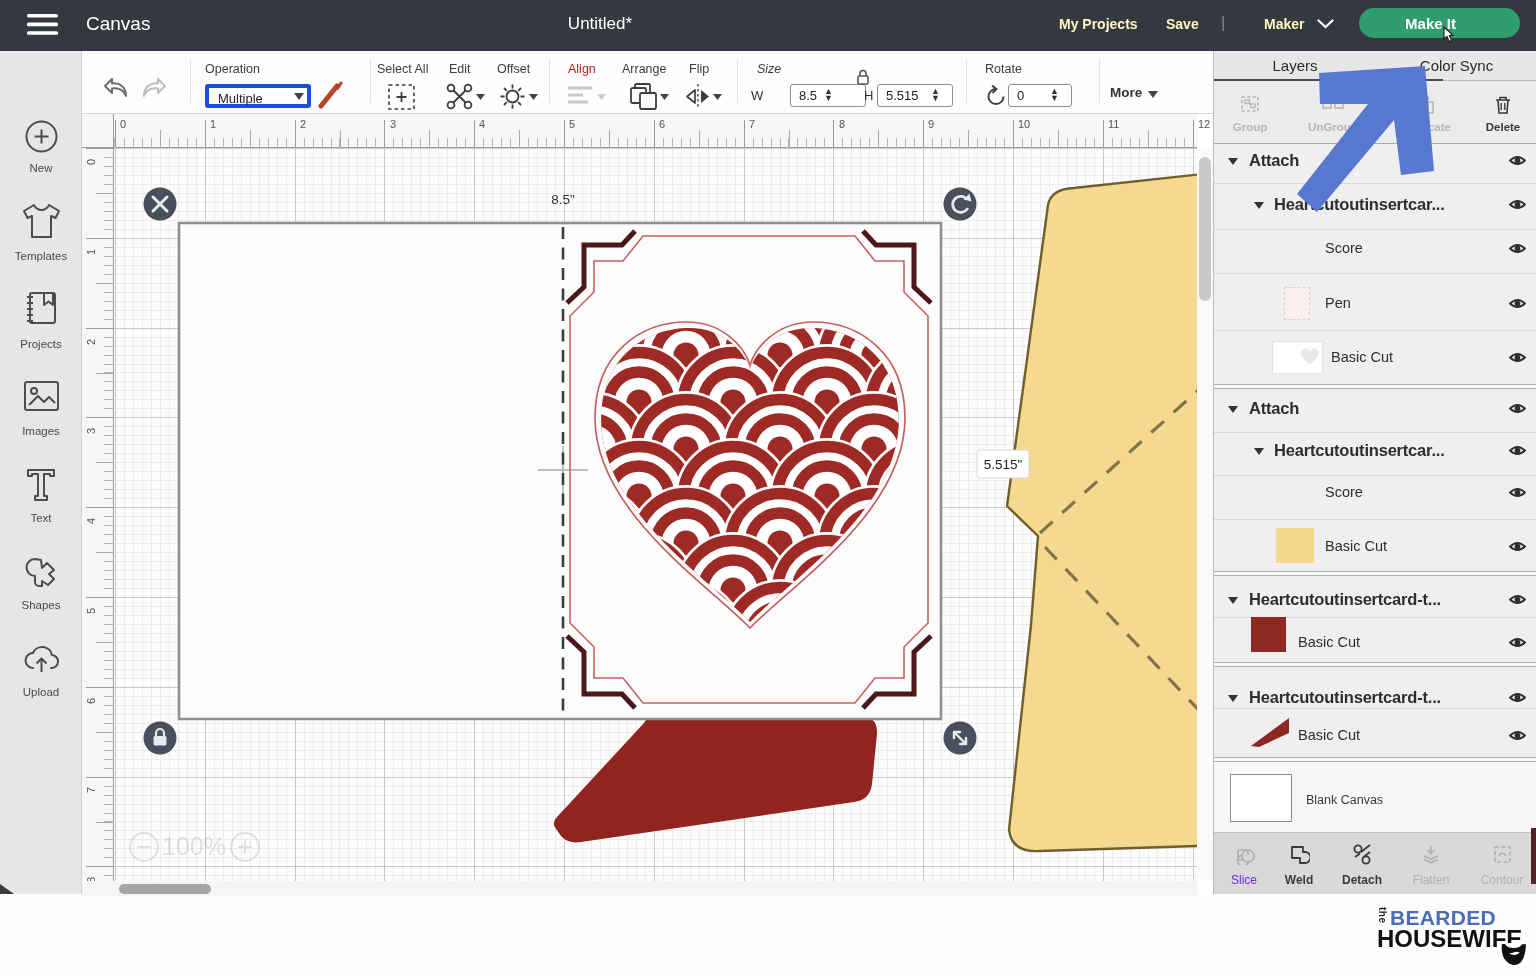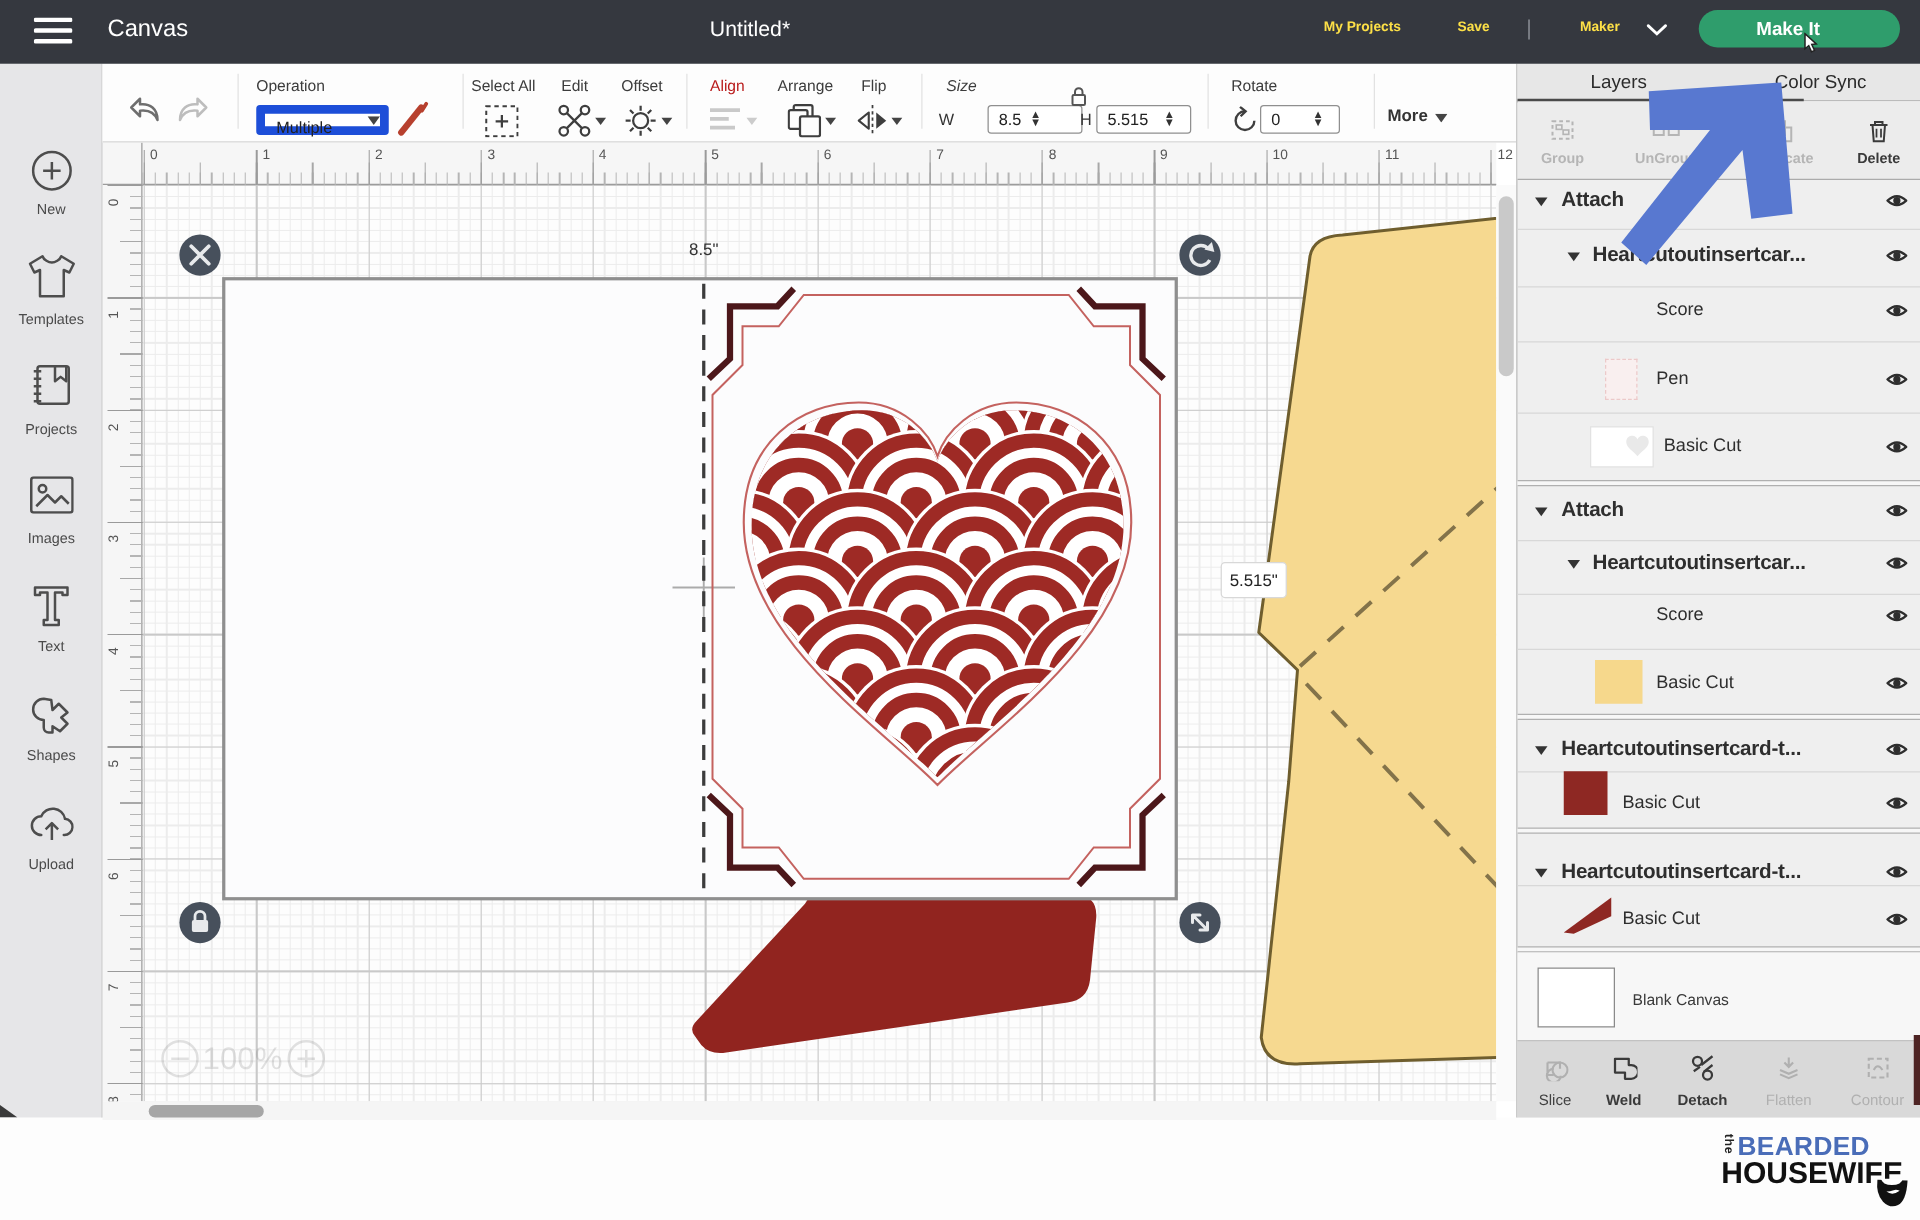--- a/index.html
+++ b/index.html
@@ -1,21 +1,21 @@
 <!DOCTYPE html>
 <html><head>
 <meta charset="utf-8">
 <style>
   * { margin:0; padding:0; box-sizing:border-box; }
   html,body { width:1536px; height:976px; overflow:hidden; background:#fff;
     font-family:"Liberation Sans", sans-serif; }
   .abs { position:absolute; }
   
   #header { position:absolute; left:0; top:0; width:1536px; height:51px; background:#35383f; }
-  #header .htxt { position:absolute; color:#fde047; font-size:11px; font-weight:700; top:16px; }
+  #header .htxt { position:absolute; color:#fef9c3; font-size:14px; font-weight:700; top:16px; }
   
   #sidebar { position:absolute; left:0; top:51px; width:82px; height:843px; background:#e6e6e8; border-right:1px solid #d2d2d2; }
   .sideitem { position:absolute; left:0; width:82px; text-align:center; color:#4a4a4a; font-size:11.5px; }
   
   #toolbar { position:absolute; left:82px; top:51px; width:1131px; height:63px; background:#fdfdfd; border-bottom:1px solid #d5d5d5; }
   .tlabel { position:absolute; font-size:12.5px; color:#3c3c3c; top:11px; }
   .tlabel.dis { color:#b91c1c; }
   .tsep { position:absolute; top:8px; height:44px; width:1px; background:#e2e2e2; }
   .tinput { position:absolute; top:33px; height:23px; background:#fff; border:1px solid #8f8f8f; border-radius:3px; font-size:13px; color:#222; padding-left:8px; line-height:21px; }
   .spin { position:absolute; font-size:9px; color:#333; line-height:7px; text-align:center; }
@@ -507,21 +507,21 @@
 <div id="toolbar">
 
   <svg class="abs" style="left:20px;top:26px;" width="28" height="22" viewBox="0 0 28 22">
     <path d="M10 2 L3 9 L10 16 L10 11.5 C18 10.5 22 14 24 19 C24 10 18 5.5 10 6.5 Z" fill="none" stroke="#6e6e6e" stroke-width="2" stroke-linejoin="round"></path>
   </svg>
   <svg class="abs" style="left:58px;top:26px;" width="28" height="22" viewBox="0 0 28 22">
     <path d="M18 2 L25 9 L18 16 L18 11.5 C10 10.5 6 14 4 19 C4 10 10 5.5 18 6.5 Z" fill="none" stroke="#bdbdbd" stroke-width="2" stroke-linejoin="round"></path>
   </svg>
   <div class="tsep" style="left:108px;"></div>
   <div class="tlabel" style="left:123px;">Operation</div>
-  <div class="abs" style="left:123px;top:33px;width:106px;height:24px;background:#fff;border:7px solid #1d4ed8;border-radius:3px;font-size:13px;color:#222;padding:3px 14px 0 9px;">Multiple</div>
+  <div class="abs" style="left:123px;top:33px;width:106px;height:24px;background:#fff;border:4px solid #1d4ed8;border-radius:3px;font-size:13px;color:#222;padding:3px 14px 0 9px;">Multiple</div>
   <svg class="abs" style="left:212px;top:42px;" width="10" height="7" viewBox="0 0 10 7">
       <path d="M0 0 L10 0 L5 7 Z" fill="#444"></path>
     </svg>
   <svg class="abs" style="left:236px;top:30px;" width="26" height="28" viewBox="0 0 26 28">
     <path d="M3 25 L19 5" stroke="#b7402e" stroke-width="5" stroke-linecap="round"></path>
     <path d="M19.5 7.5 L23 2" stroke="#b7402e" stroke-width="3" stroke-linecap="round"></path>
   </svg>
   <div class="tsep" style="left:288px;"></div>
   <div class="tlabel" style="left:295px;">Select All</div>
   <svg class="abs" style="left:306px;top:33px;" width="27" height="26" viewBox="0 0 27 26">
@@ -734,21 +734,21 @@
     <div class="abs" style="left:0;top:706px;width:323px;height:1px;background:#b0b0b0;"></div>
     <div class="abs" style="left:0;top:710px;width:323px;height:1px;background:#b0b0b0;"></div>
   <div class="abs" style="left:0;top:711px;width:323px;height:70px;background:#f7f7f7;"></div>
   <div class="abs" style="left:16px;top:723px;width:62px;height:48px;background:#fff;border:1.5px solid #8a8a8a;"></div>
   <div class="abs" style="left:92px;top:742px;font-size:12.5px;color:#3a3a3a;">Blank Canvas</div>
   <div class="abs" style="left:0;top:781px;width:323px;height:62px;background:#d9d9d9;border-top:1px solid #c2c2c2;"></div>
   <svg class="abs" style="left:20px;top:793px;" width="21" height="21" viewBox="0 0 21 21">
       <path d="M4 6 h10 v5 M9 11 a5.5 5.5 0 1 0 5.5 5.5 M4 6 v10 h5" fill="none" stroke="#b0b0b0" stroke-width="1.7"></path>
       <circle cx="14" cy="12" r="6" fill="none" stroke="#b0b0b0" stroke-width="1.7"></circle>
     </svg>
-  <div class="abs" style="left:-10px;top:822px;width:80px;text-align:center;font-size:12px;color:#404040;font-weight:400;">Slice</div>
+  <div class="abs" style="left:-10px;top:822px;width:80px;text-align:center;font-size:12px;color:#6d28d9;font-weight:400;">Slice</div>
   <svg class="abs" style="left:75px;top:793px;" width="21" height="21" viewBox="0 0 21 21">
       <path d="M3 3 H14 V8 L16 8 A5 5 0 0 1 16 19 L11 19 V14 H3 Z" fill="none" stroke="#3a3a3a" stroke-width="1.8" stroke-linejoin="round"></path>
     </svg>
   <div class="abs" style="left:45px;top:822px;width:80px;text-align:center;font-size:12px;color:#3a3a3a;font-weight:700;">Weld</div>
   <svg class="abs" style="left:138px;top:793px;" width="21" height="21" viewBox="0 0 21 21">
       <circle cx="6" cy="5" r="3.6" fill="none" stroke="#3a3a3a" stroke-width="1.8"></circle>
       <circle cx="14" cy="16" r="3.6" fill="none" stroke="#3a3a3a" stroke-width="1.8"></circle>
       <path d="M9 8 L18 1 M3 13 L8 9.5 M11 13.5 L18 8" stroke="#3a3a3a" stroke-width="1.8"></path>
     </svg>
   <div class="abs" style="left:108px;top:822px;width:80px;text-align:center;font-size:12px;color:#3a3a3a;font-weight:700;">Detach</div>

